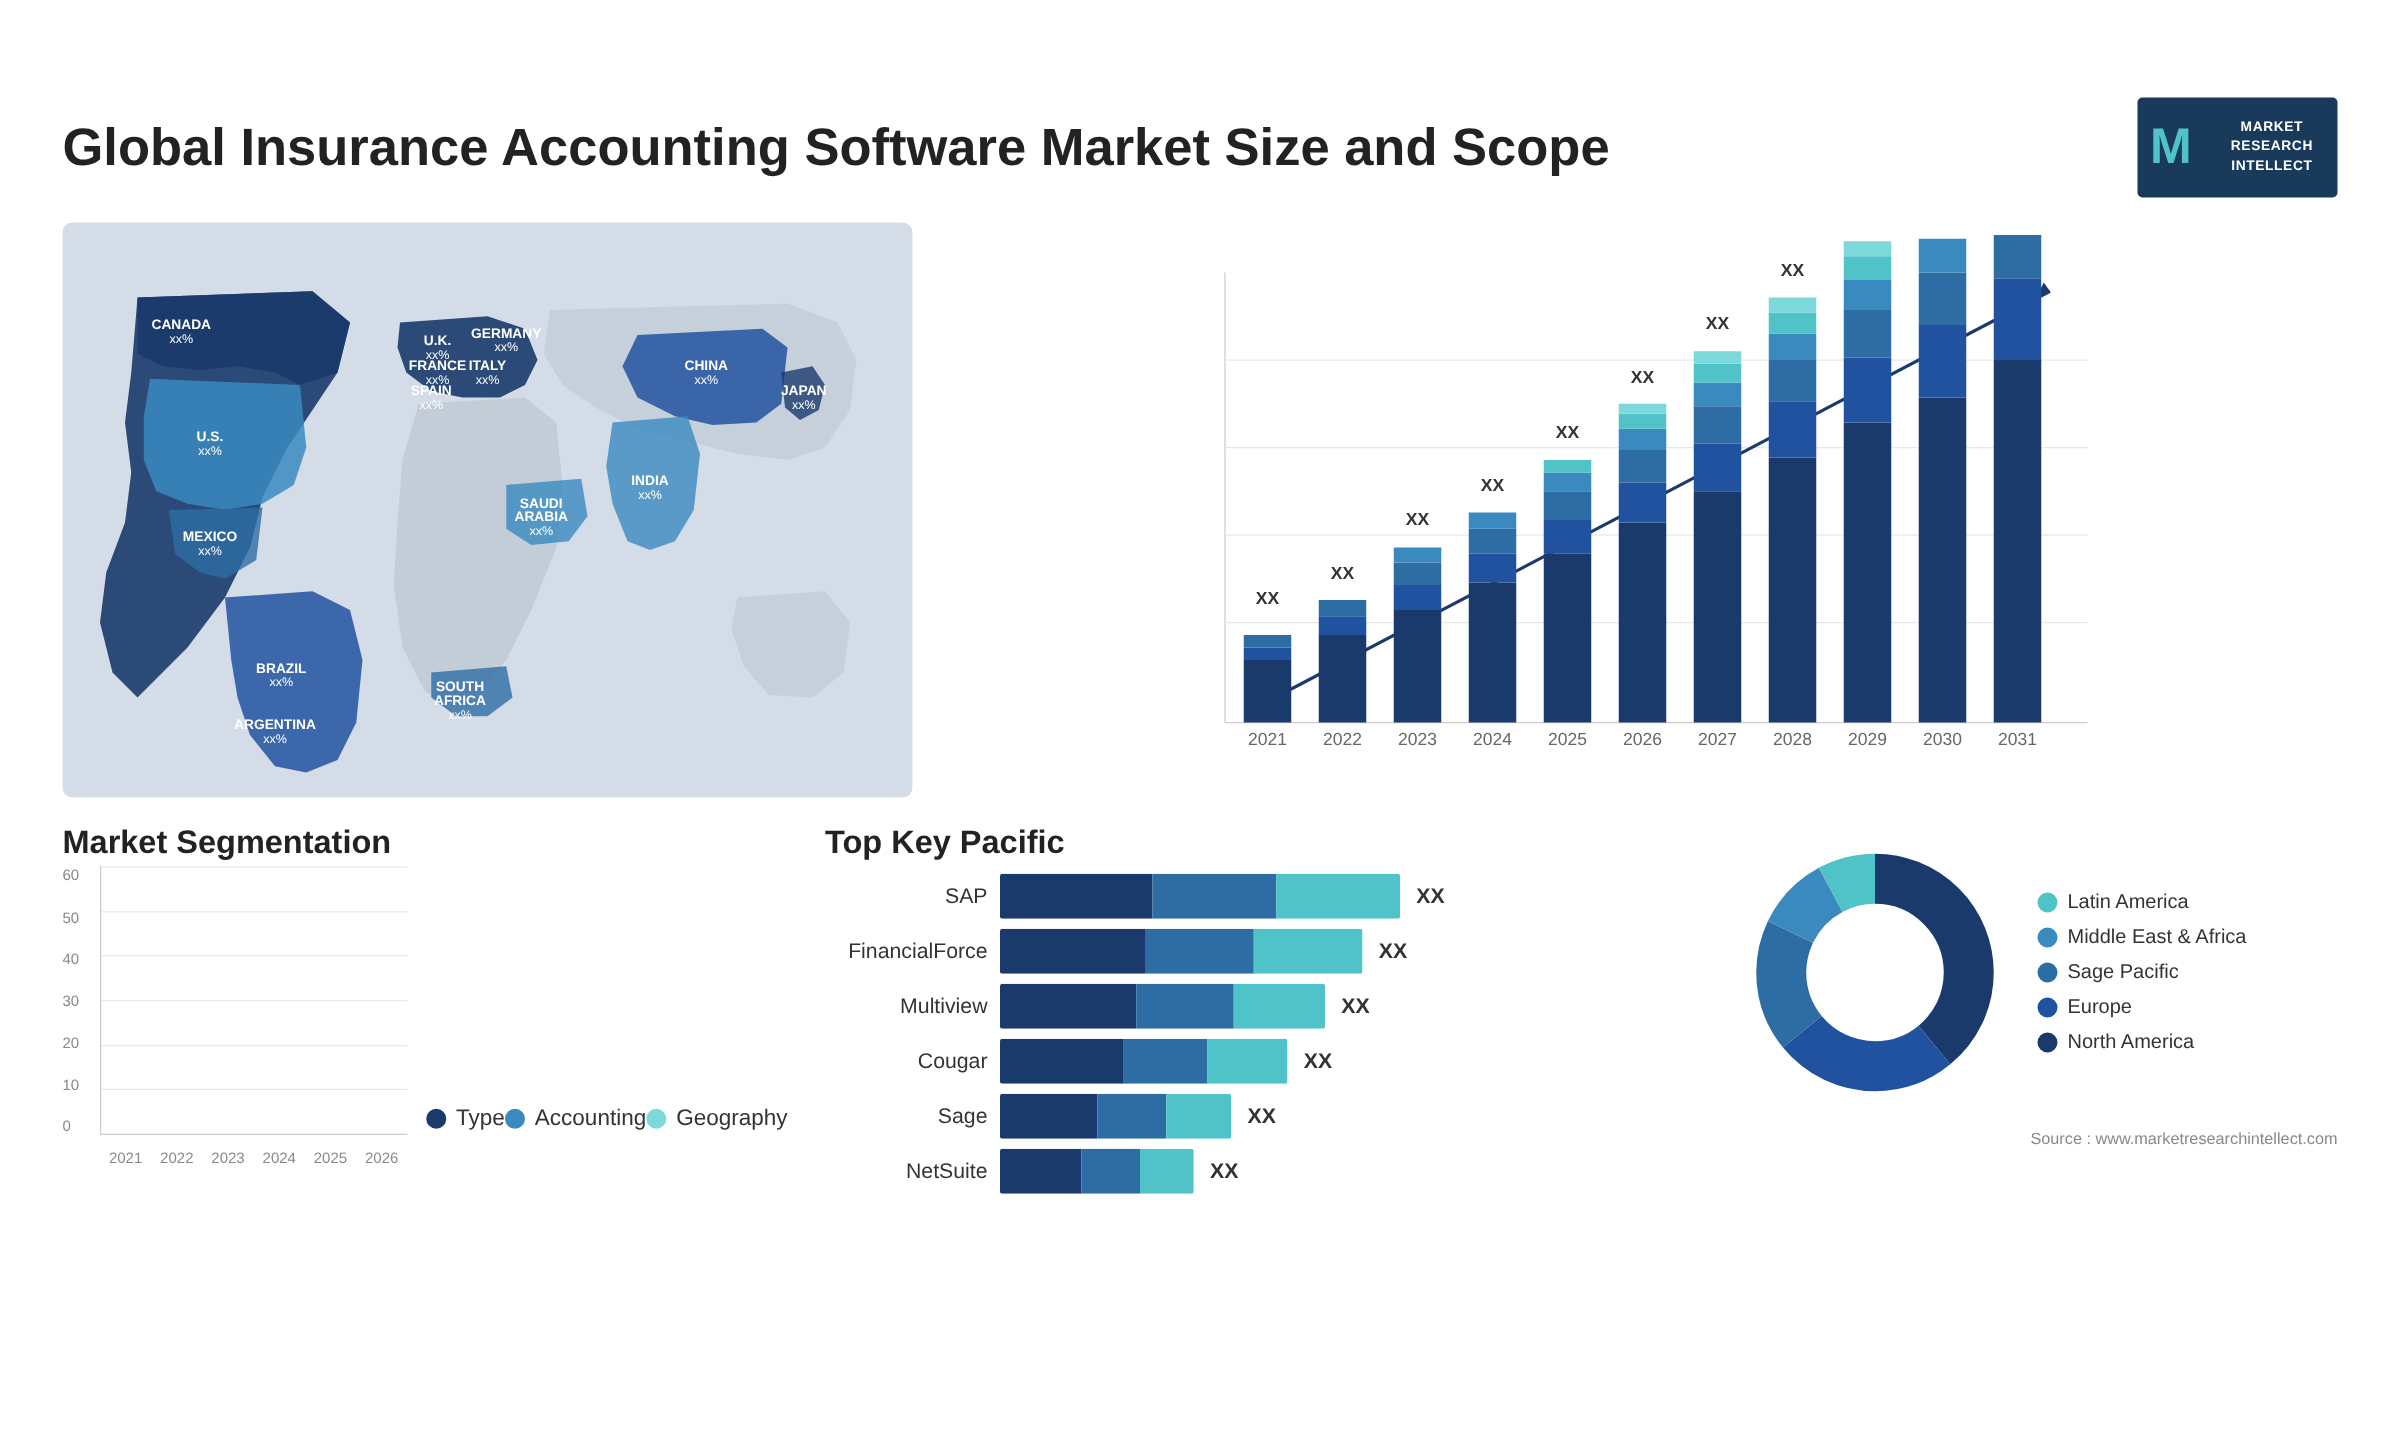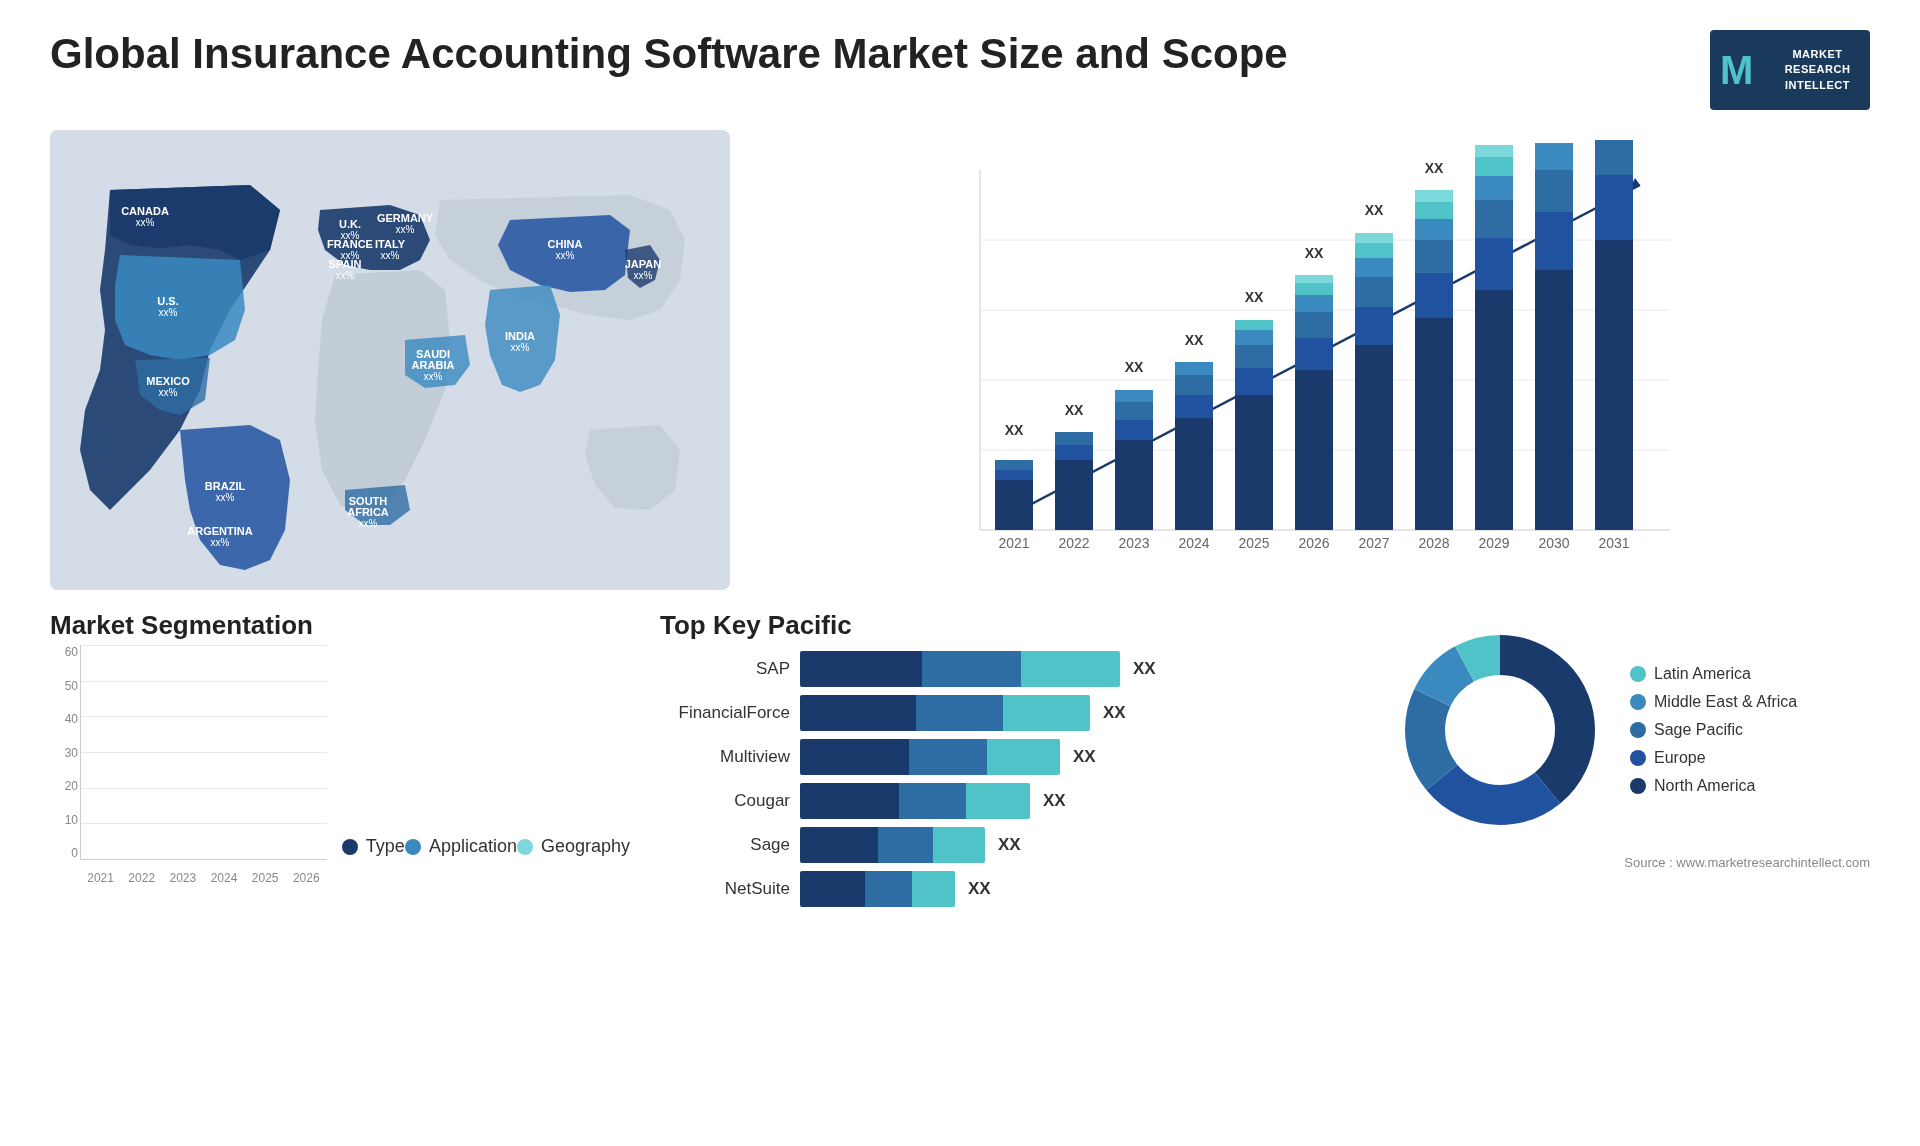--- a/index.html
+++ b/index.html
@@ -15,22 +15,23 @@
       width: 1920px;
       height: 1146px;
       padding: 30px 50px;
       position: relative;
     }
 
     
     .header {
       display: flex;
       justify-content: space-between;
-      align-items: flex-start;
+      align-items: center;
       margin-bottom: 20px;
+      margin-top: 48px;
     }
     .main-title {
       font-size: 42px;
       font-weight: 700;
       color: #222;
     }
     .logo-area {
       display: flex;
       flex-direction: column;
       align-items: center;
@@ -349,21 +350,21 @@
       </svg>
     </div>
 
     <div style="grid-column:1/3; grid-row:2; display:grid; grid-template-columns: 580px 1fr 480px; gap:30px; align-items:start;">
 
       <div>
         <div class="section-title">Market Segmentation</div>
         <div style="display:flex; gap:15px; align-items:flex-end;">
           <div style="position:relative; width:340px; height:240px;">
 
-            <div style="position:absolute; left:0; top:0; bottom:25px; width:28px; display:flex; flex-direction:column; justify-content:space-between; align-items:flex-end; font-size:12px; color:#888;">
+            <div style="position:absolute; left:0; top:0; bottom:25px; width:28px; display:flex; flex-direction:column; justify-content:space-between; font-size:12px; color:#888;">
               <span>60</span>
               <span>50</span>
               <span>40</span>
               <span>30</span>
               <span>20</span>
               <span>10</span>
               <span>0</span>
             </div>
 
             <div style="position:absolute; left:30px; right:0; top:0; bottom:25px; border-left:1px solid #ccc; border-bottom:1px solid #ccc;">
@@ -425,21 +426,21 @@
             </div>
           </div>
 
           <div style="display:flex;flex-direction:row;gap:0;padding-bottom:28px;">
             <div class="legend-item">
               <div class="legend-dot" style="background:#1a3a6c;"></div>
               <span>Type</span>
             </div>
             <div class="legend-item">
               <div class="legend-dot" style="background:#3a8abf;"></div>
-              <span>Application</span>
+              <span>Accounting</span>
             </div>
             <div class="legend-item">
               <div class="legend-dot" style="background:#7dd8db;"></div>
               <span>Geography</span>
             </div>
           </div>
         </div>
       </div>
 
       <div>

